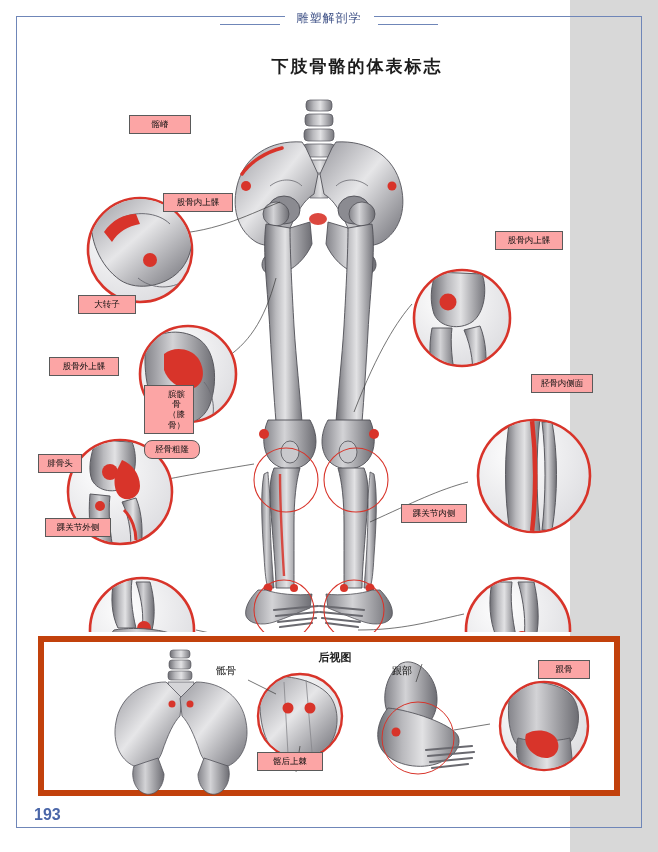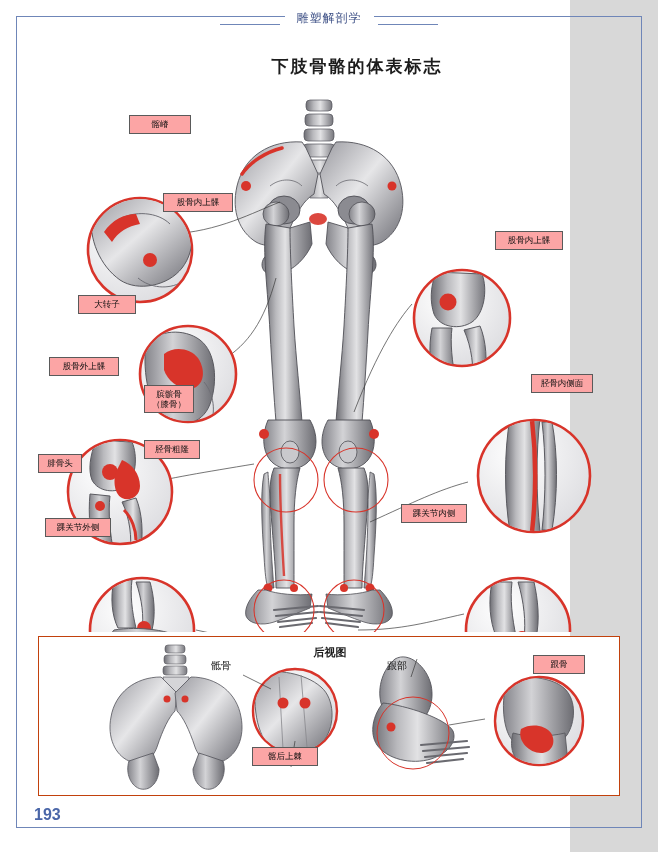--- a/index.html
+++ b/index.html
@@ -88,21 +88,21 @@
   }
   .art svg, .panel svg { display: block; }
 
   
   .panel {
     position: absolute;
     left: 38px;
     top: 636px;
     width: 582px;
     height: 160px;
-    border: 1px solid #c2410c;
+    border: 6px solid #c2410c;
     background: #ffffff;
     box-sizing: border-box;
   }
   .panel-title {
     position: absolute;
     left: 0;
     top: 8px;
     width: 582px;
     text-align: center;
     font-size: 11px;
@@ -118,21 +118,21 @@
     border: 1px solid #5a5a5a;
     font-size: 8.5px;
     color: #111111;
     padding: 3px 5px;
     line-height: 1.25;
     text-align: center;
     white-space: nowrap;
     z-index: 6;
     box-sizing: border-box;
   }
-  .lbl.two { white-space: normal; line-height: 1.2; }
+  .lbl.two { white-space: normal; line-height: 1.2; padding-left: 20px; }
   .plain {
     position: absolute;
     font-size: 10px;
     color: #111111;
     z-index: 6;
     white-space: nowrap;
   }
 </style>
 </head>
 <body>
@@ -354,21 +354,21 @@
         <circle cx="336" cy="528" r="30"></circle>
       </g>
     </svg>
 
     <div class="lbl" style="left:111px; top:33px; width:62px;">髂嵴</div>
     <div class="lbl" style="left:145px; top:111px; width:70px;">股骨内上髁</div>
     <div class="lbl" style="left:60px; top:213px; width:58px;">大转子</div>
     <div class="lbl" style="left:477px; top:149px; width:68px;">股骨内上髁</div>
     <div class="lbl" style="left:31px; top:275px; width:70px;">股骨外上髁</div>
     <div class="lbl two" style="left:126px; top:303px; width:50px;">膑髌骨<br>（膝骨）</div>
-    <div class="lbl" style="left:126px; top:358px; width:56px;">胫骨粗隆</div>
+    <div class="lbl" style="left:126px; top:358px; width:56px;border-radius:8px;">胫骨粗隆</div>
     <div class="lbl" style="left:20px; top:372px; width:44px;">腓骨头</div>
     <div class="lbl" style="left:513px; top:292px; width:62px;">胫骨内侧面</div>
     <div class="lbl" style="left:27px; top:436px; width:66px;">踝关节外侧</div>
     <div class="lbl" style="left:383px; top:422px; width:66px;">踝关节内侧</div>
   </div>
 
   <div class="panel">
     <div class="panel-title">后视图</div>
     <svg width="580" height="158" viewBox="0 0 580 158" xmlns="http://www.w3.org/2000/svg">
 

